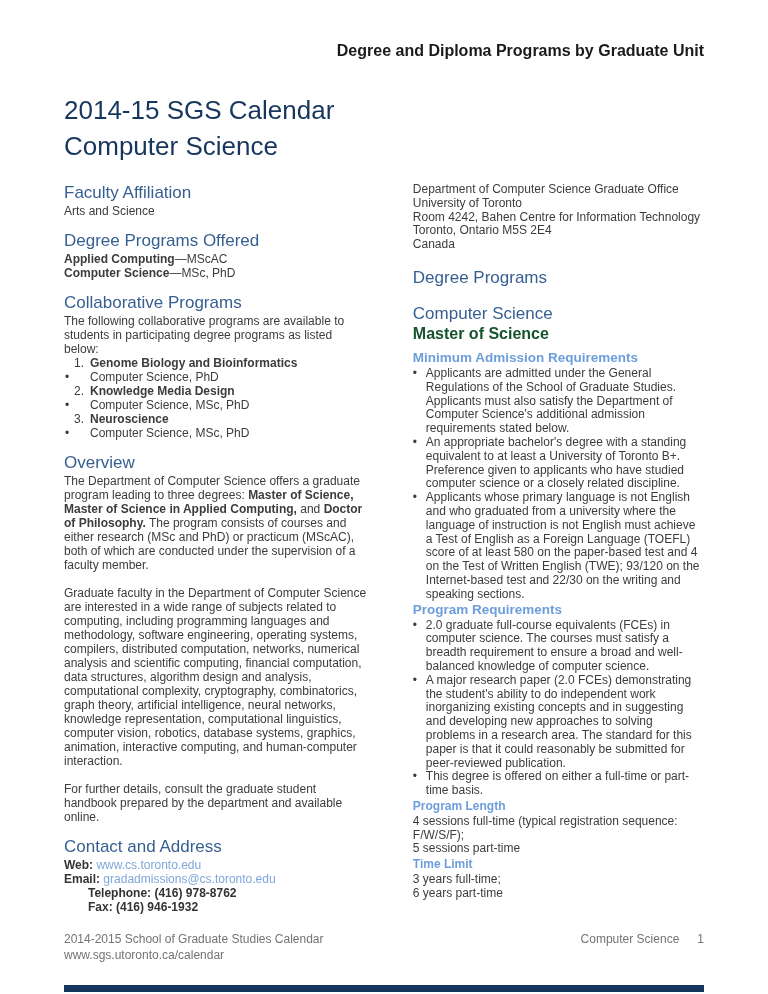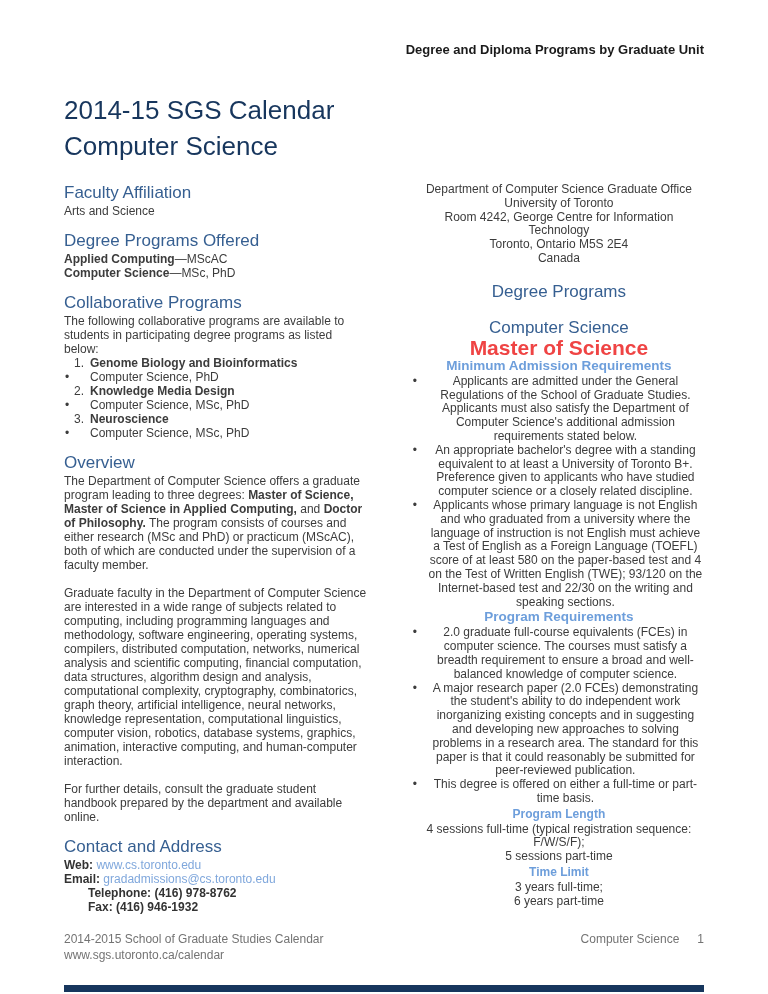--- a/index.html
+++ b/index.html
@@ -3,35 +3,35 @@
 <meta charset="utf-8">
 <style>
   html,body{margin:0;padding:0;}
   body{
     width:768px;height:994px;background:#ffffff;position:relative;
     font-family:"Liberation Sans",sans-serif;color:#3c3c3c;
     -webkit-font-smoothing:antialiased;overflow:hidden;
   }
   .header-right{
     position:absolute;top:42px;right:64px;
-    font-size:13px;font-weight:bold;color:#1a1a1a;
+    font-size:16px;font-weight:bold;color:#1a1a1a;
   }
   .doc-title{
     position:absolute;top:92px;left:64px;
     font-size:26px;line-height:36px;color:#17365D;font-weight:400;
   }
   .columns{
     position:absolute;top:183px;left:64px;width:641px;
     display:flex;gap:44px;align-items:flex-start;
   }
   .col-left{width:313px;font-size:12px;line-height:14px;}
-  .col-right{width:300px;font-size:12px;line-height:13.8px;text-align:center;}
+  .col-right{width:300px;font-size:12px;line-height:13.8px;}
   .h1{font-size:17px;line-height:19px;color:#365F91;font-weight:400;margin:13px 0 2px 0;}
   .h1.first{margin-top:0;}
-  .h2{font-size:21px;line-height:18px;color:#ef4444;font-weight:bold;margin:1px 0 1px 0;}
+  .h2{font-size:16px;line-height:18px;color:#14532d;font-weight:bold;margin:1px 0 7px 0;}
   .h3{font-size:13.5px;line-height:16px;color:#6D9EDB;font-weight:bold;margin:0 0 1px 0;}
   .h4{font-size:12px;line-height:15px;color:#6D9EDB;font-weight:bold;margin:1px 0 1px 0;}
   .b{font-weight:bold;}
   .para{margin:0 0 14px 0;}
   .para.last{margin-bottom:0;}
   .num-line{position:relative;padding-left:26px;}
   .num-line .marker{position:absolute;left:10px;}
   .dot-line{position:relative;padding-left:26px;}
   .dot-line .marker{position:absolute;left:1px;}
   .bullet{position:relative;padding-left:13px;}
@@ -122,21 +122,21 @@
     </div>
     <div class="contact-line bold">Telephone: (416) 978-8762</div>
     <div class="contact-line bold">Fax: (416) 946-1932</div>
   </div>
 
   <div class="col-right">
 
     <div>
       <div>Department of Computer Science Graduate Office</div>
       <div>University of Toronto</div>
-      <div>Room 4242, George Centre for Information Technology</div>
+      <div>Room 4242, Bahen Centre for Information Technology</div>
       <div>Toronto, Ontario M5S 2E4</div>
       <div>Canada</div>
     </div>
 
     <div class="h1" style="margin-top:16px;">Degree Programs</div>
 
     <div class="h1" style="margin-top:17px;">Computer Science</div>
     <div class="h2">Master of Science</div>
 
     <div class="h3">Minimum Admission Requirements</div>

